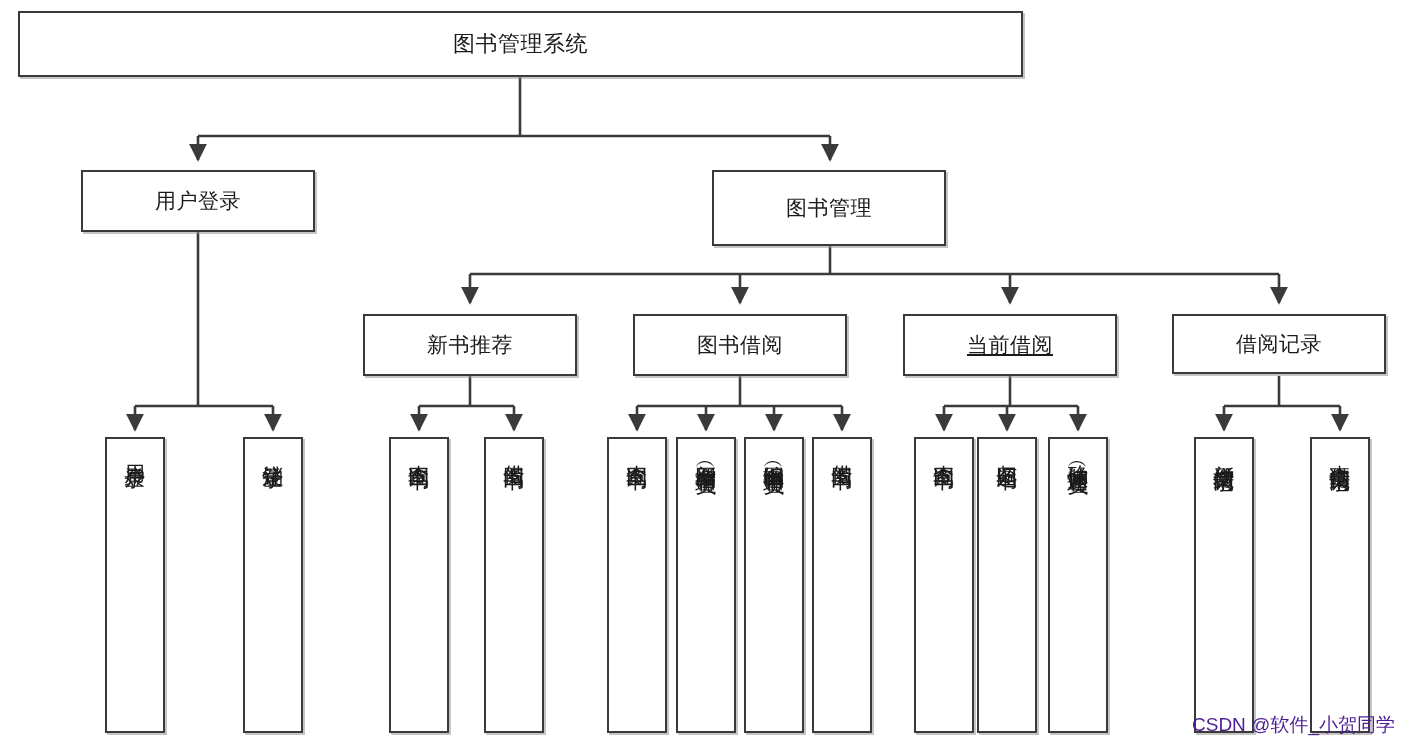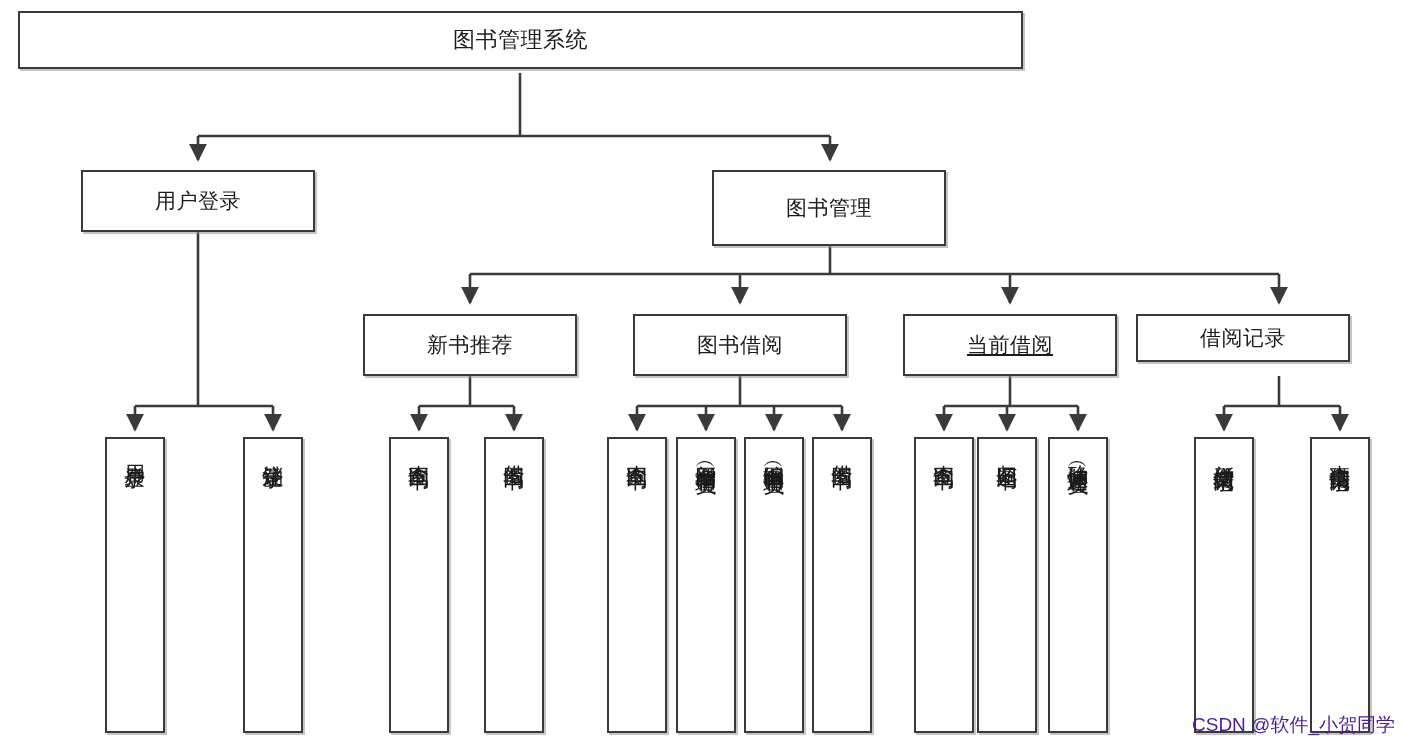--- a/index.html
+++ b/index.html
@@ -123,41 +123,41 @@
       <path d="M 1007 406 L 1007 430" marker-end="url(#arrow)"></path>
       <path d="M 1078 406 L 1078 430" marker-end="url(#arrow)"></path>
 
       <path d="M 1279 376 L 1279 406"></path>
       <path d="M 1224 406 L 1340 406"></path>
       <path d="M 1224 406 L 1224 430" marker-end="url(#arrow)"></path>
       <path d="M 1340 406 L 1340 430" marker-end="url(#arrow)"></path>
     </g>
   </svg>
 
-  <div class="node h root" style="left:18px; top:11px; width:1005px; height:58px;">
+  <div class="node h root" style="left:18px; top:11px; width:1005px; height:66px;">
     <span class="label">图书管理系统</span>
   </div>
 
   <div class="node h" style="left:81px; top:170px; width:234px; height:62px;">
     <span class="label">用户登录</span>
   </div>
   <div class="node h" style="left:712px; top:170px; width:234px; height:76px;">
     <span class="label">图书管理</span>
   </div>
 
   <div class="node h" style="left:363px; top:314px; width:214px; height:62px;">
     <span class="label">新书推荐</span>
   </div>
   <div class="node h" style="left:633px; top:314px; width:214px; height:62px;">
     <span class="label">图书借阅</span>
   </div>
   <div class="node h" style="left:903px; top:314px; width:214px; height:62px;text-decoration:underline;">
     <span class="label">当前借阅</span>
   </div>
-  <div class="node h" style="left:1136px; top:314px; width:214px; height:48px;justify-content:center;">
+  <div class="node h" style="left:1172px; top:314px; width:214px; height:60px;justify-content:center;">
     <span class="label">借阅记录</span>
   </div>
 
   <div class="node v" style="left:105px; top:437px; width:60px; height:296px;">
     <span class="label">用户登录</span>
   </div>
   <div class="node v" style="left:243px; top:437px; width:60px; height:296px;">
     <span class="label">注销登录</span>
   </div>
 

